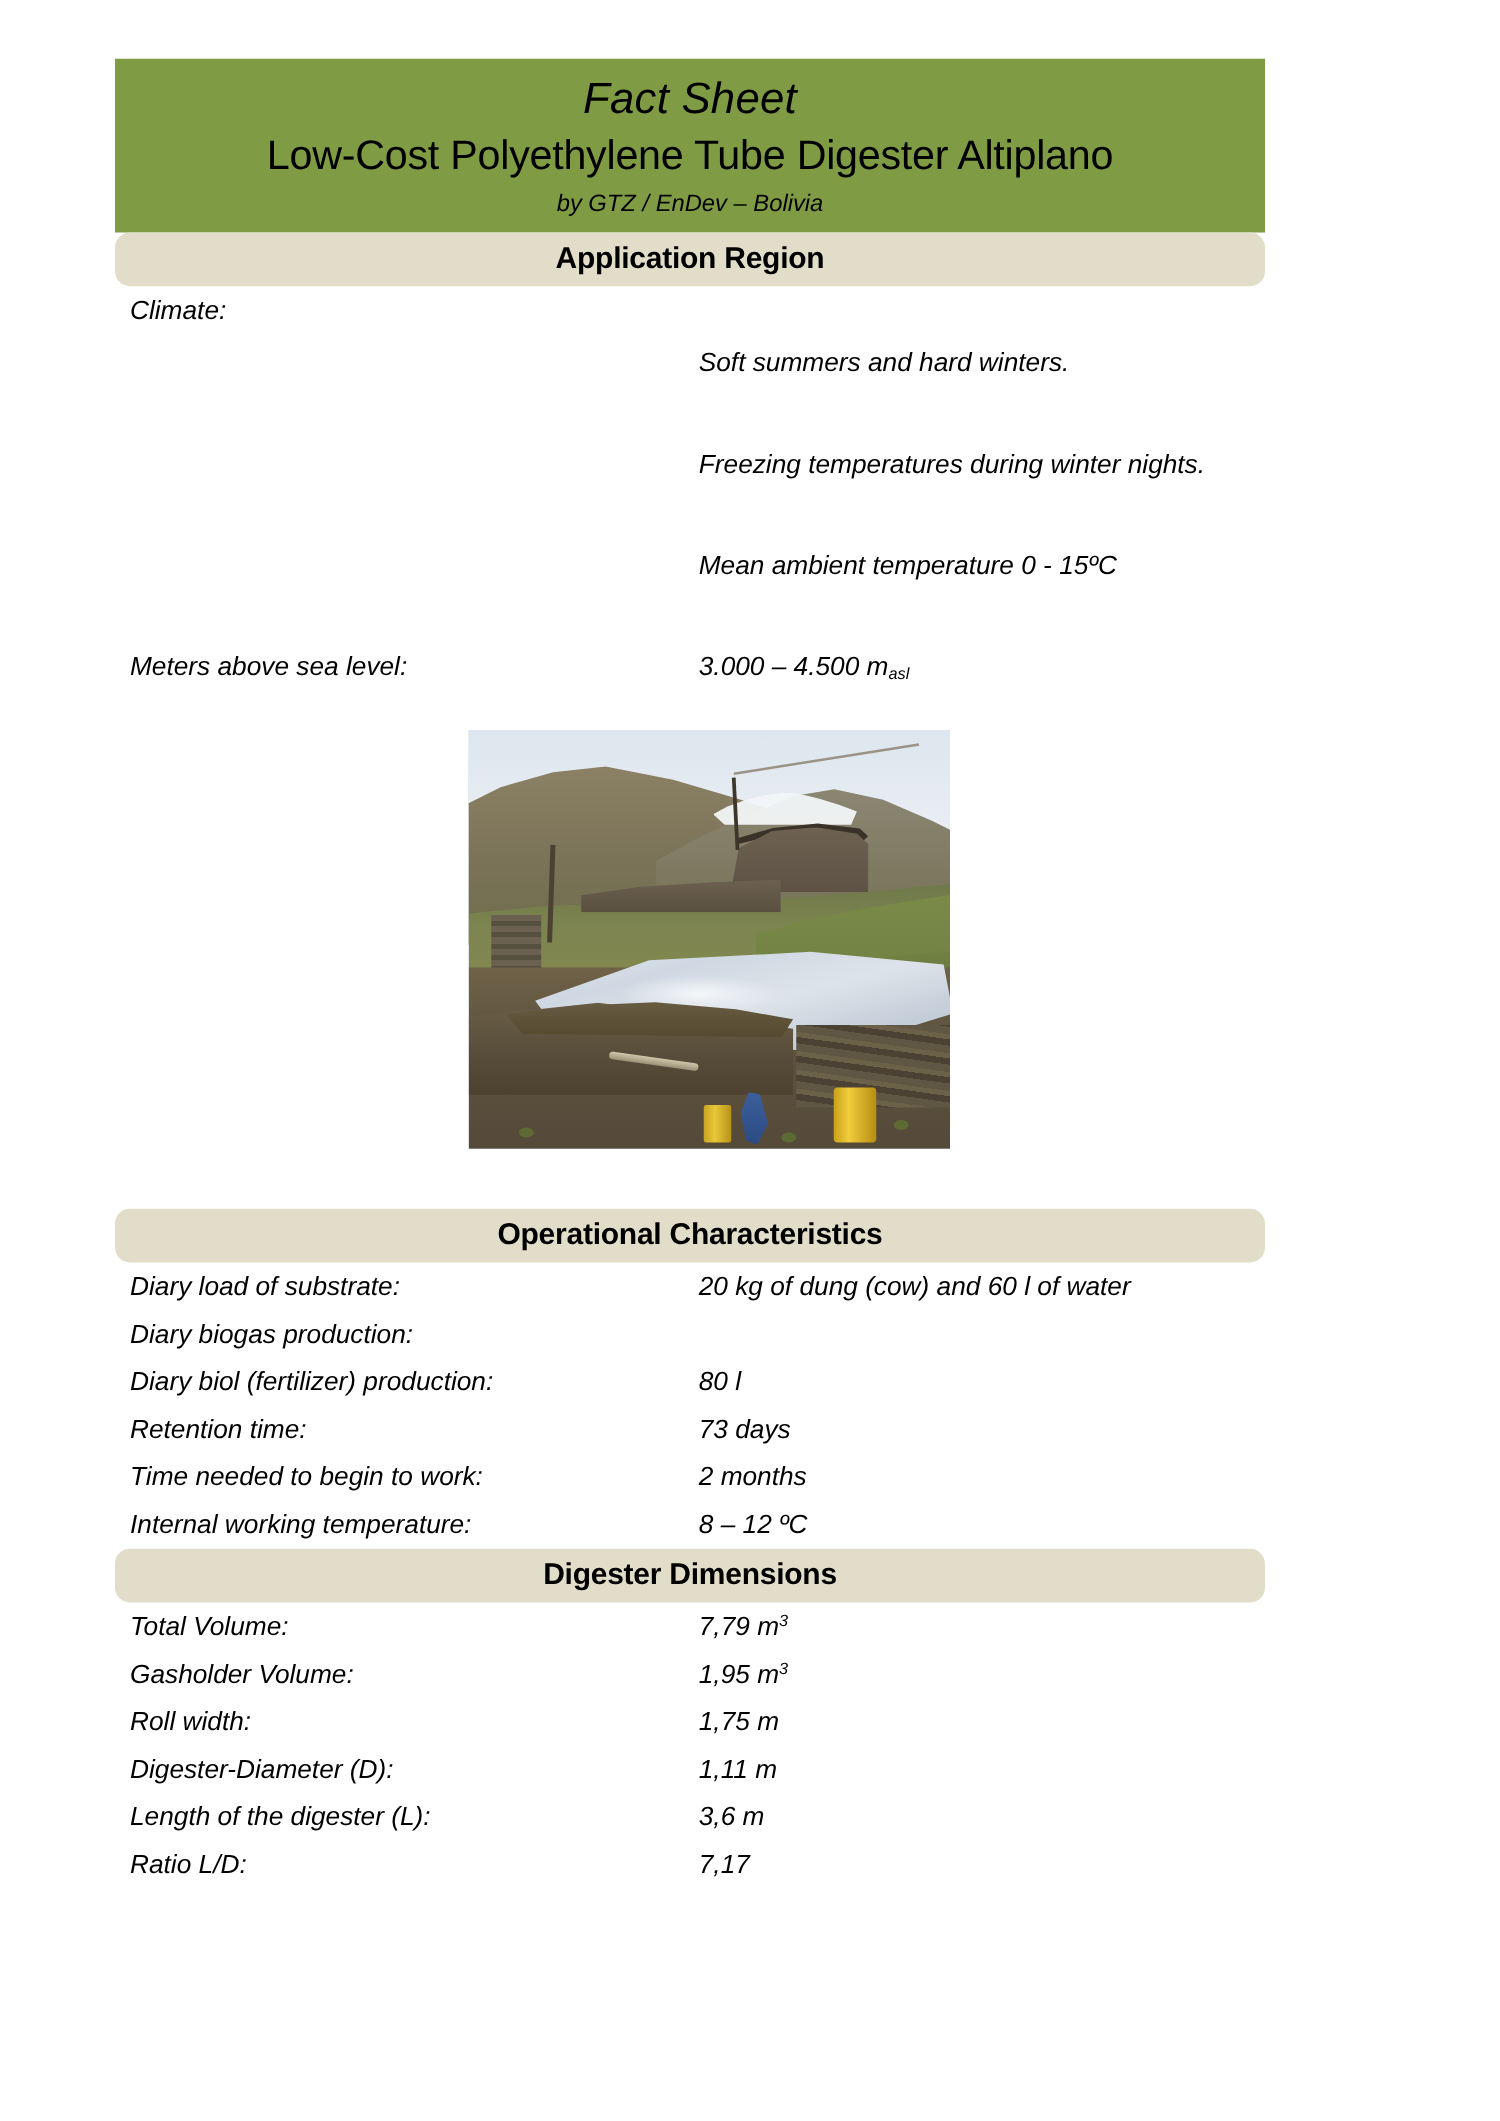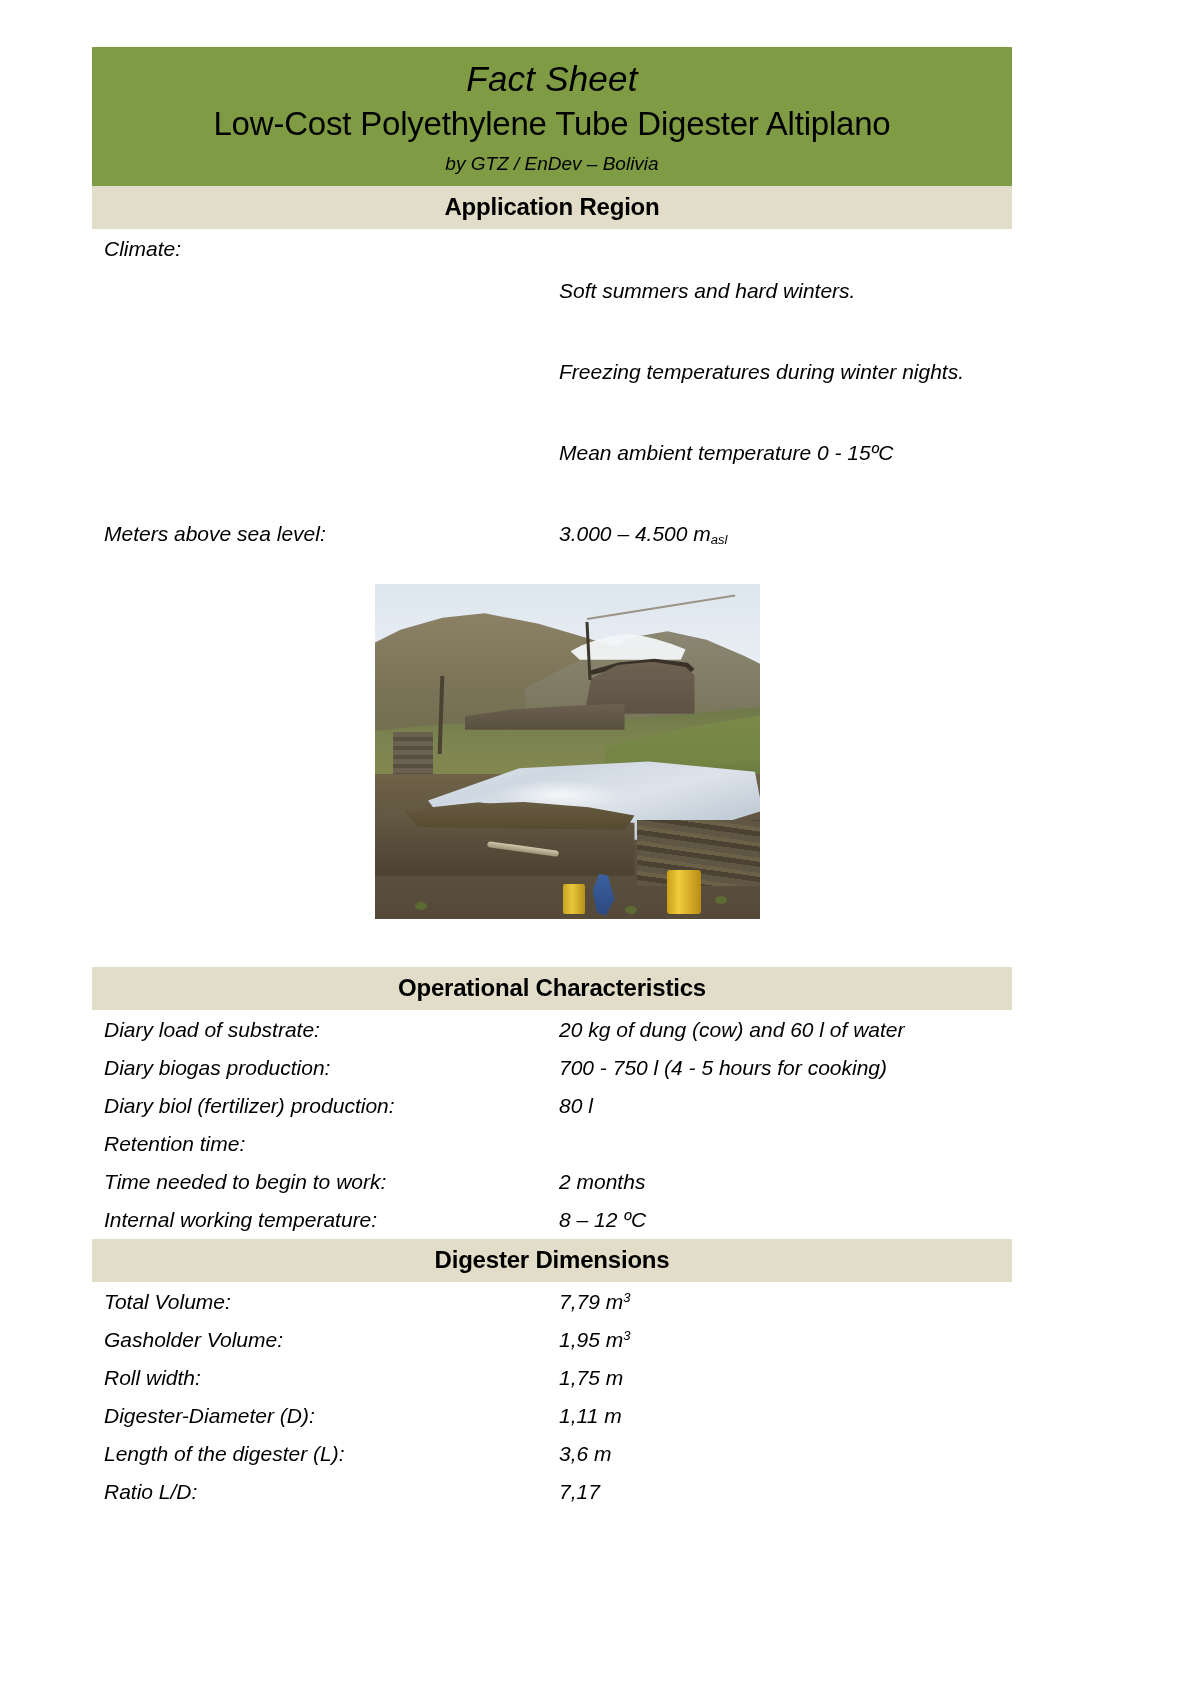--- a/index.html
+++ b/index.html
@@ -56,20 +56,21 @@
   }
 
   
   .section-bar {
     background: #e1ddc8;
     text-align: center;
     font-size: 24px;
     font-weight: bold;
     padding: 7px 0 8px 0;
     letter-spacing: -0.2px;
+    border-radius: 12px;
   }
 
   
   .rows {
     padding-top: 9px;
     font-style: italic;
   }
   .row {
     display: flex;
     align-items: flex-start;
@@ -305,28 +306,28 @@
 
     <div style="height:48px;"></div>
     <div class="section-bar">Operational Characteristics</div>
     <div class="rows">
       <div class="row tight">
         <div class="label">Diary load of substrate:</div>
         <div class="value">20 kg of dung (cow) and 60 l of water</div>
       </div>
       <div class="row tight">
         <div class="label">Diary biogas production:</div>
-        <div class="value">700 - 750 l (4 - 5 hours for cooking)</div>
       </div>
       <div class="row tight">
         <div class="label">Diary biol (fertilizer) production:</div>
         <div class="value">80 l</div>
       </div>
       <div class="row tight">
         <div class="label">Retention time:</div>
+        <div class="value">73 days</div>
       </div>
       <div class="row tight">
         <div class="label">Time needed to begin to work:</div>
         <div class="value">2 months</div>
       </div>
       <div class="row tight" style="margin-bottom:9px;justify-content:flex-end;">
         <div class="label">Internal working temperature:</div>
         <div class="value">8 – 12 ºC</div>
       </div>
     </div>

